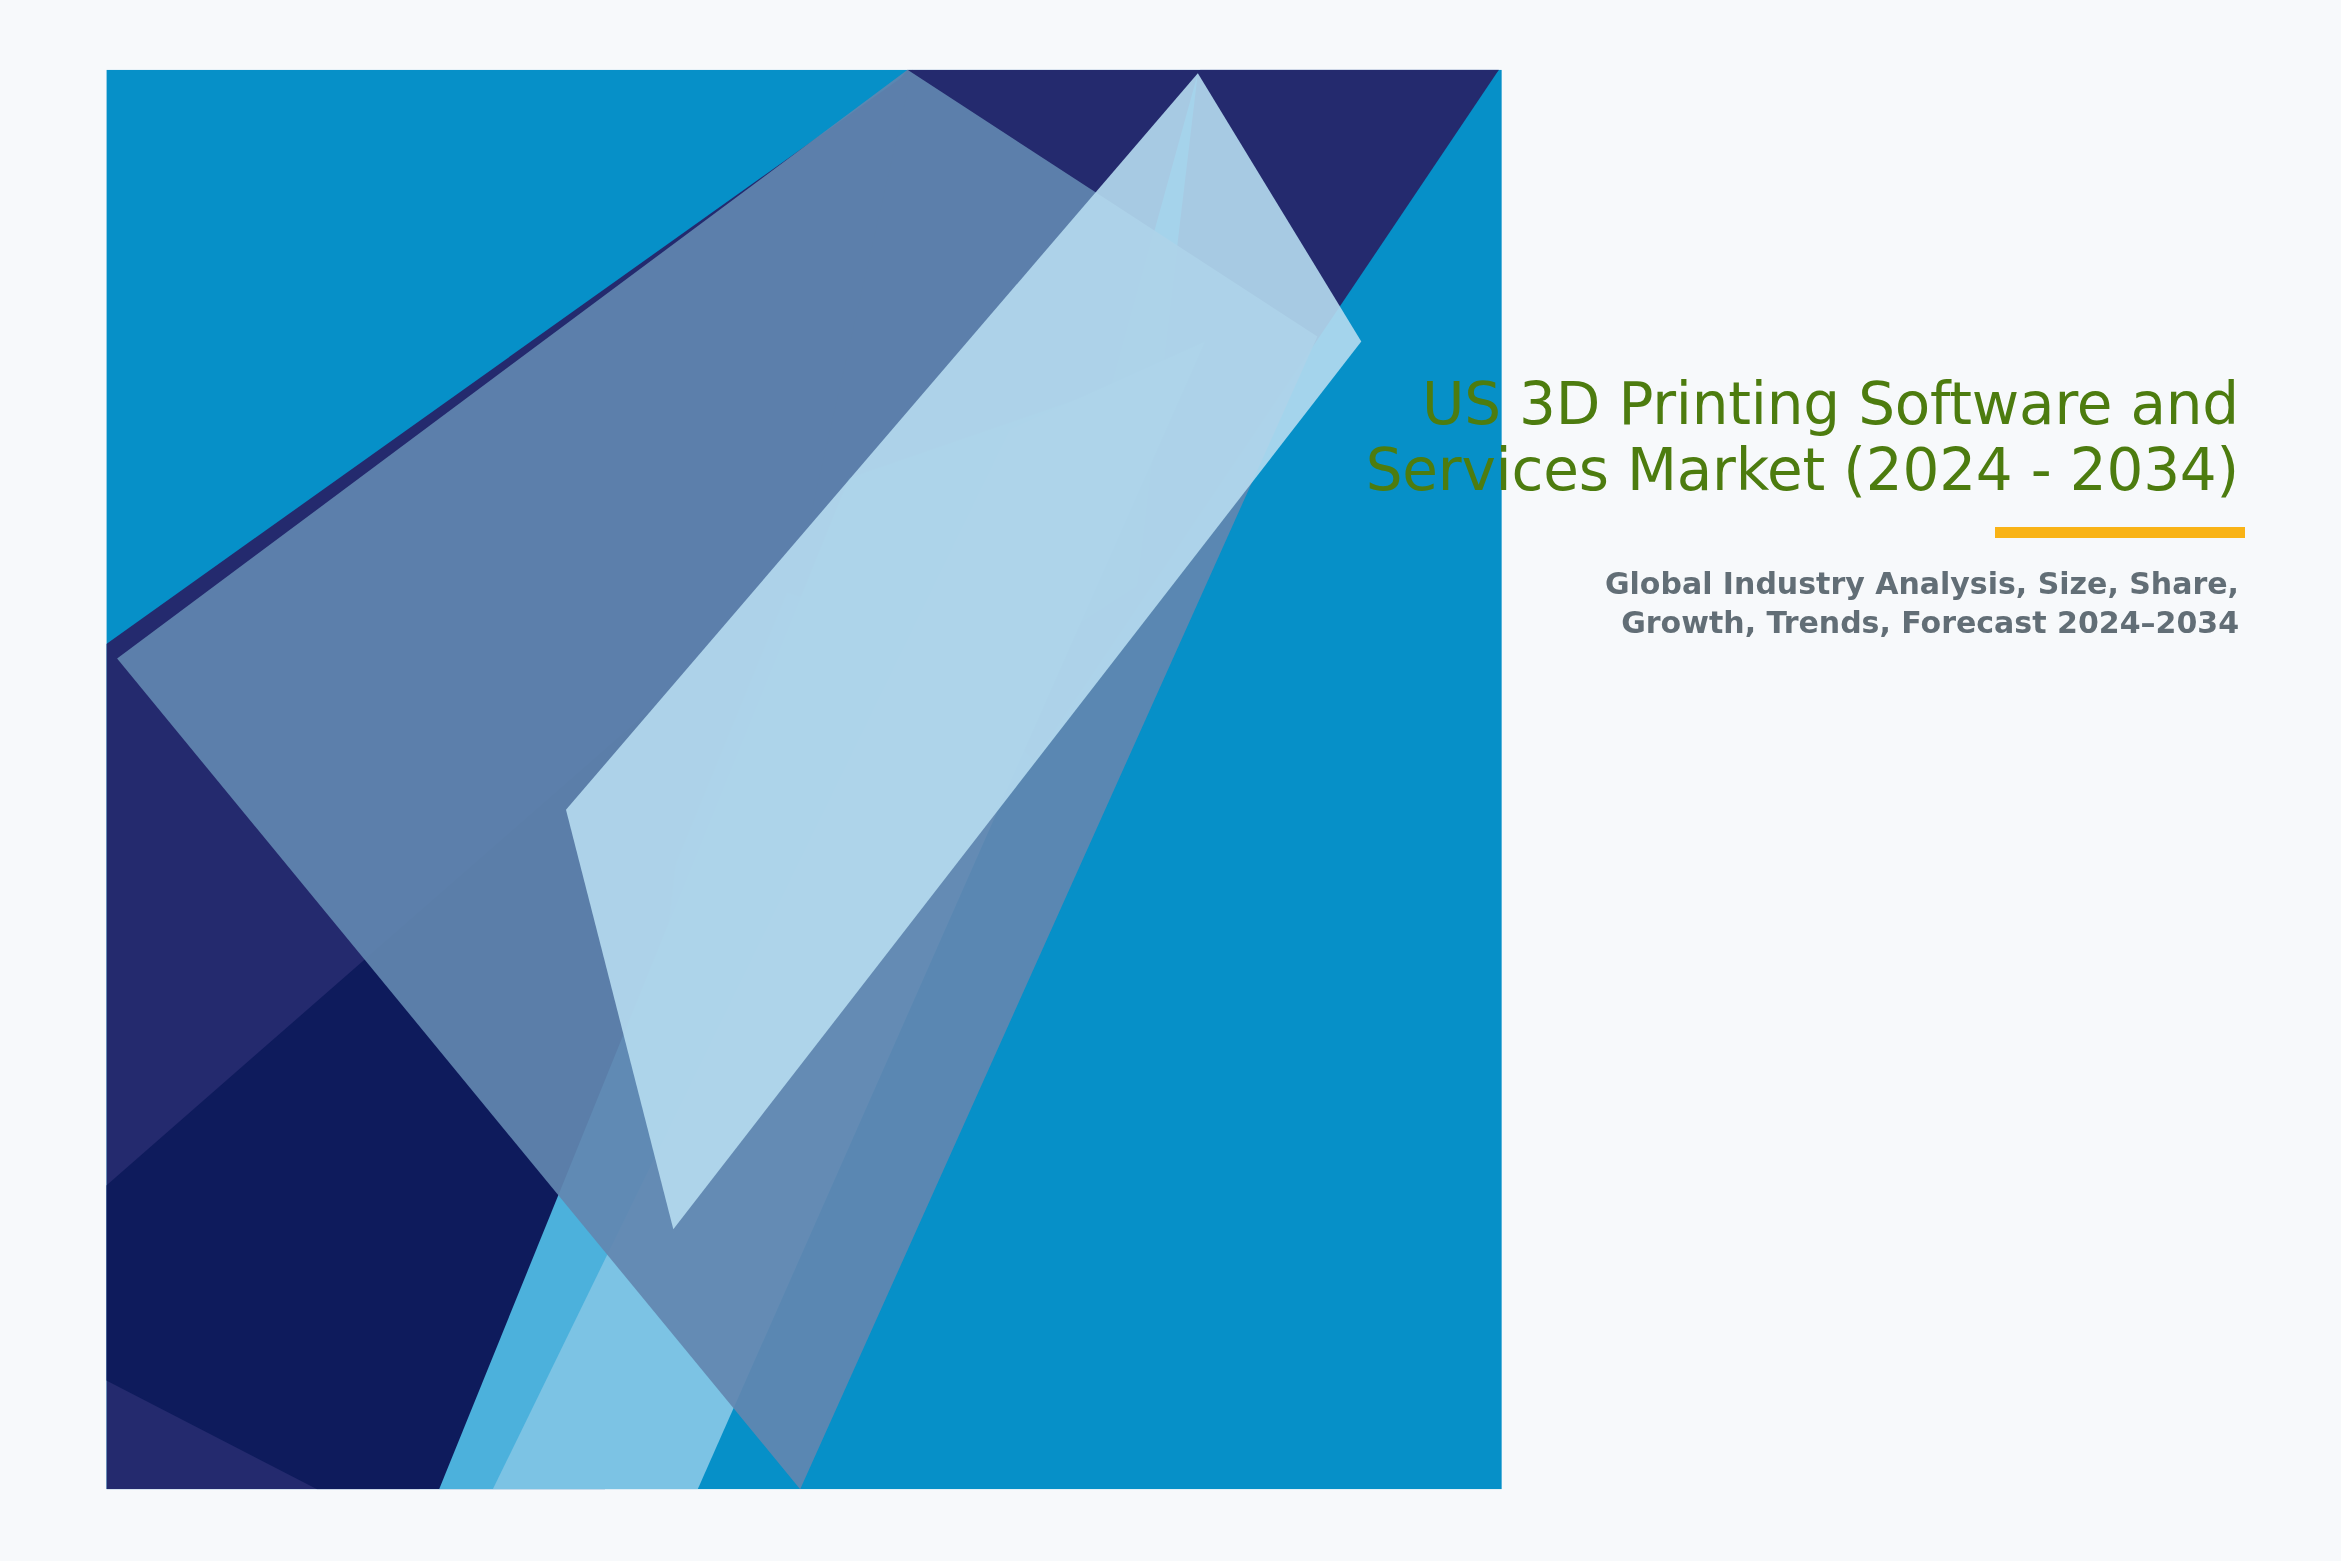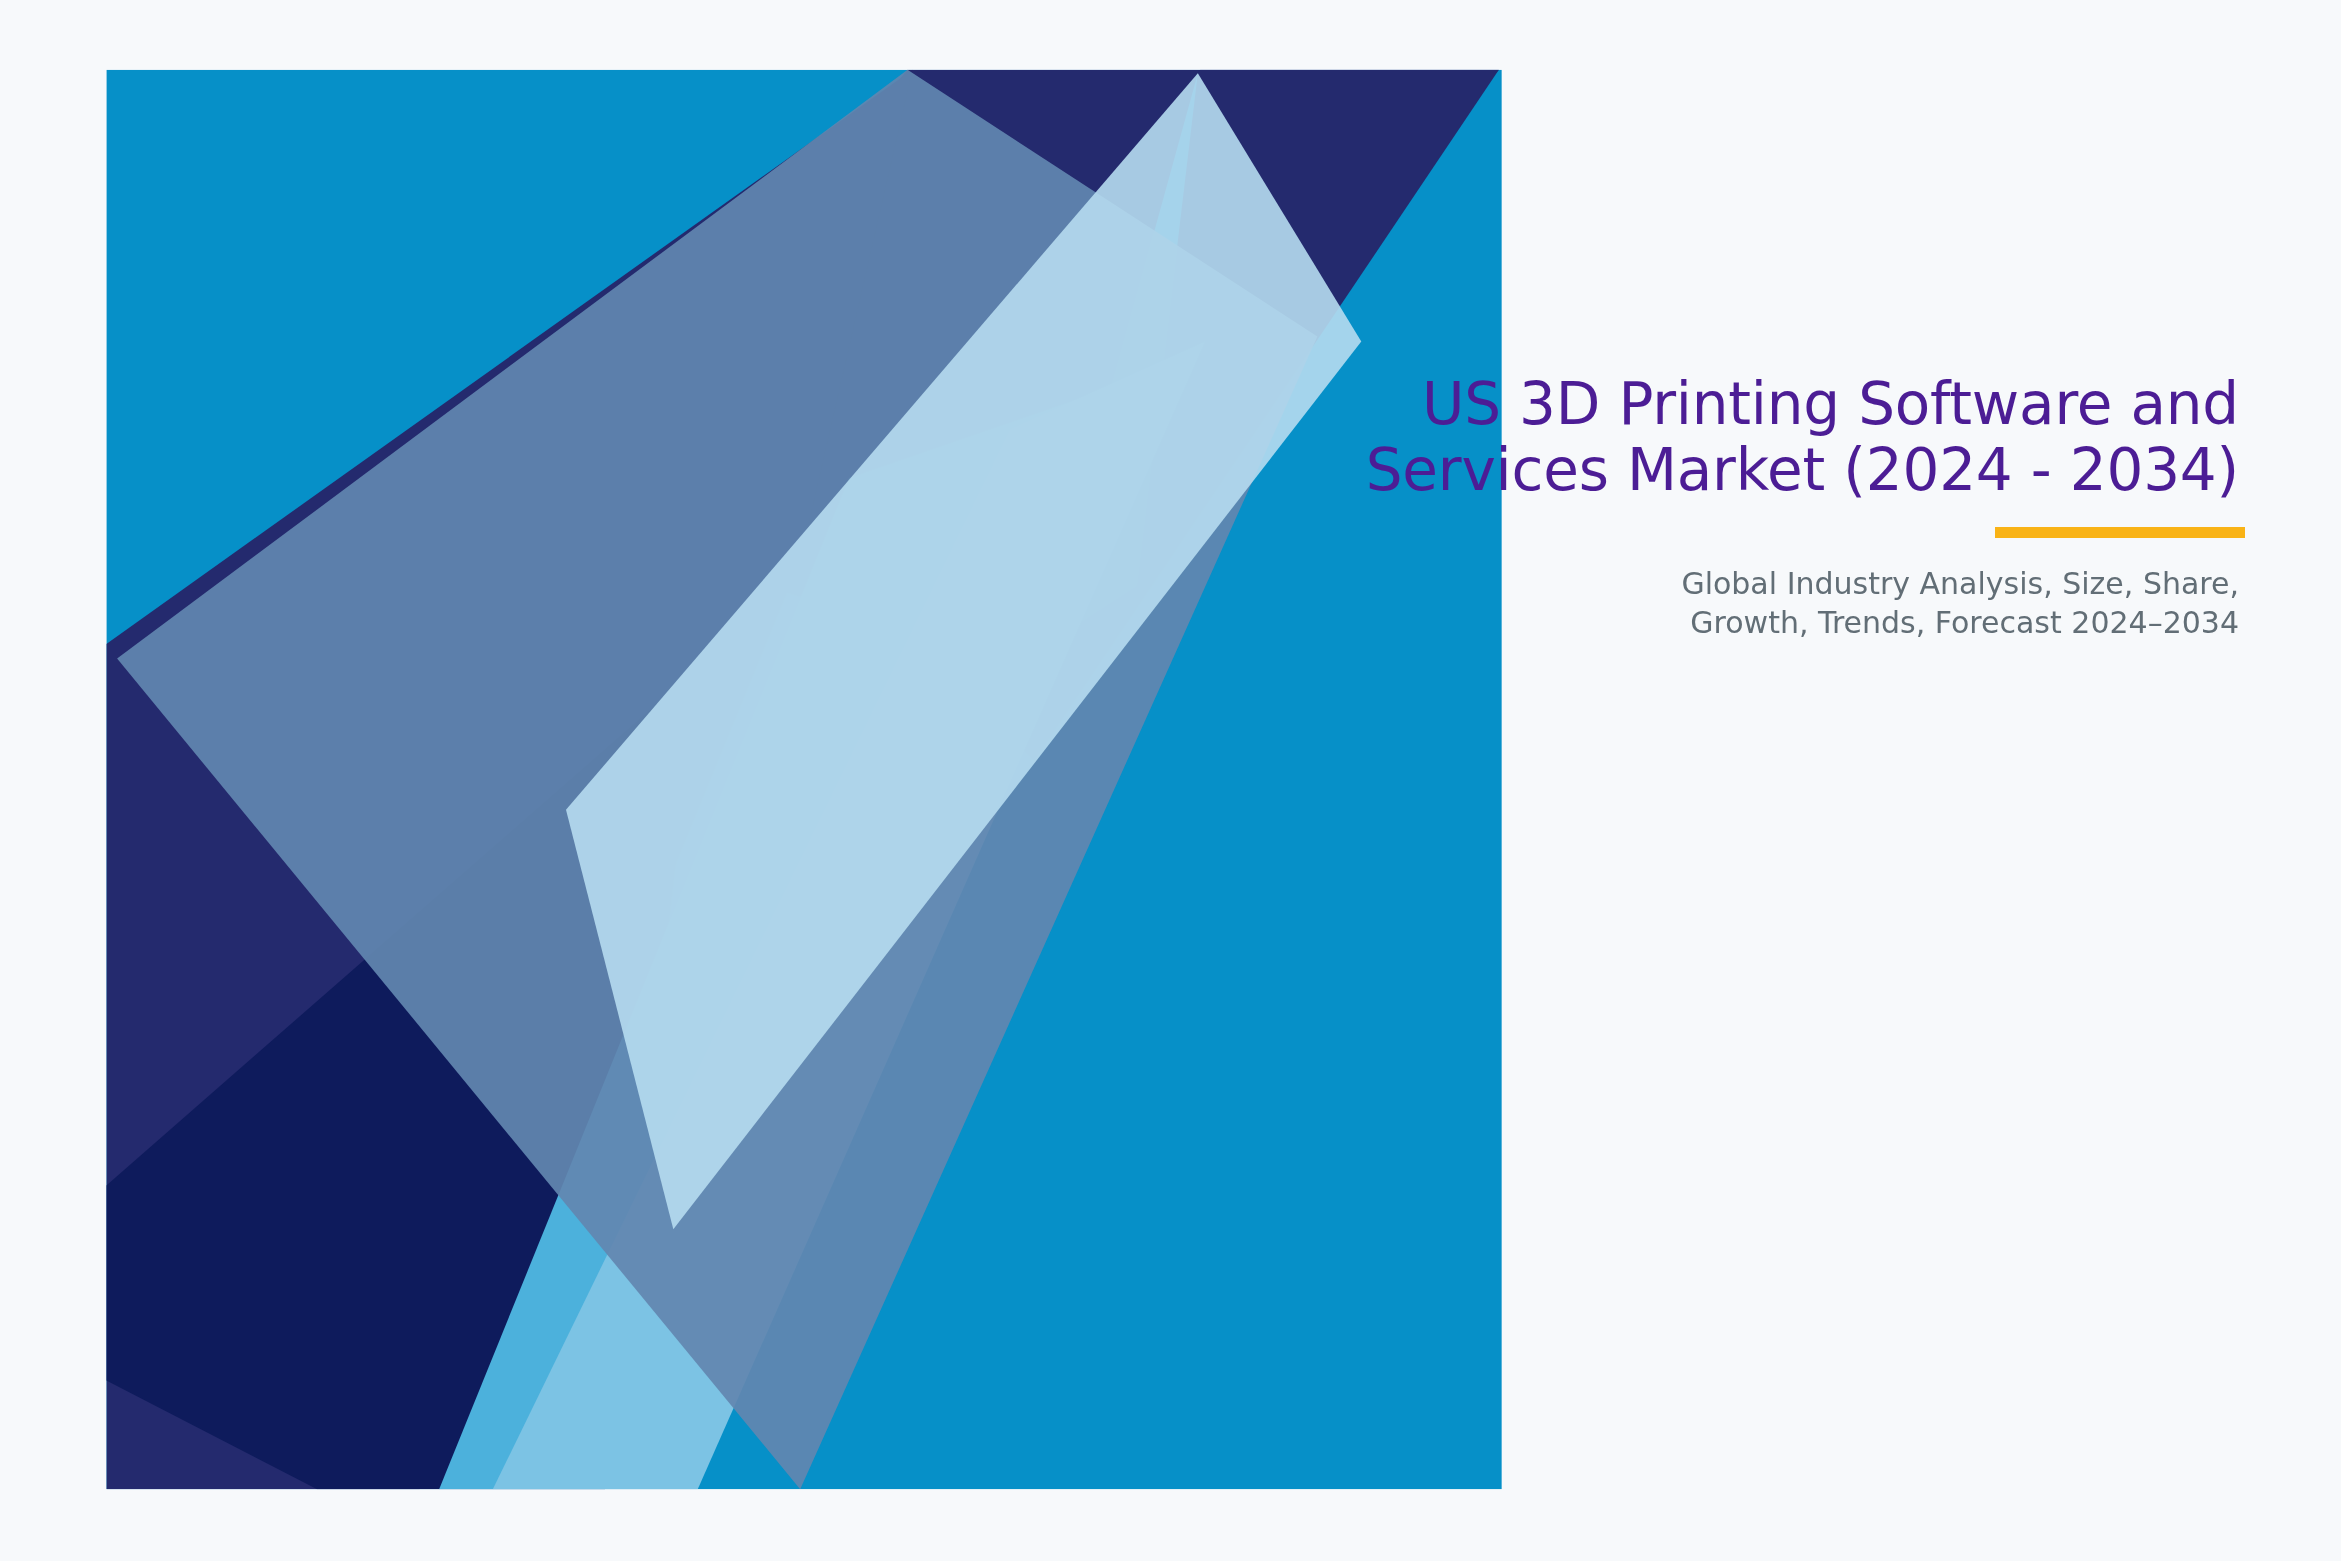--- a/index.html
+++ b/index.html
@@ -41,42 +41,42 @@
     width: 1151px;
     text-align: right;
   }
 
   #page-title {
     margin: 0;
     font-family: "DejaVu Sans", sans-serif;
     font-weight: 400;
     font-size: 58px;
     line-height: 1.14;
-    color: #4c1d95;
+    color: #4d7c0f;
     letter-spacing: -0.2px;
     white-space: pre-line;
     position: relative;
     z-index: 3;
   }
 
   #gold-accent {
     position: absolute;
     left: 1995px;
     top: 527px;
     width: 250px;
     height: 10.7px;
     background: #f9b316;
     z-index: 2;
   }
 
   #page-subtitle {
     margin: 0;
     padding-top: 61px;
     font-family: "DejaVu Sans", sans-serif;
-    font-weight: 400;
+    font-weight: 700;
     font-size: 30px;
     line-height: 1.30;
     color: #626e76;
     white-space: pre-line;
     position: relative;
     z-index: 3;
   }
 </style>
 </head>
 <body>

